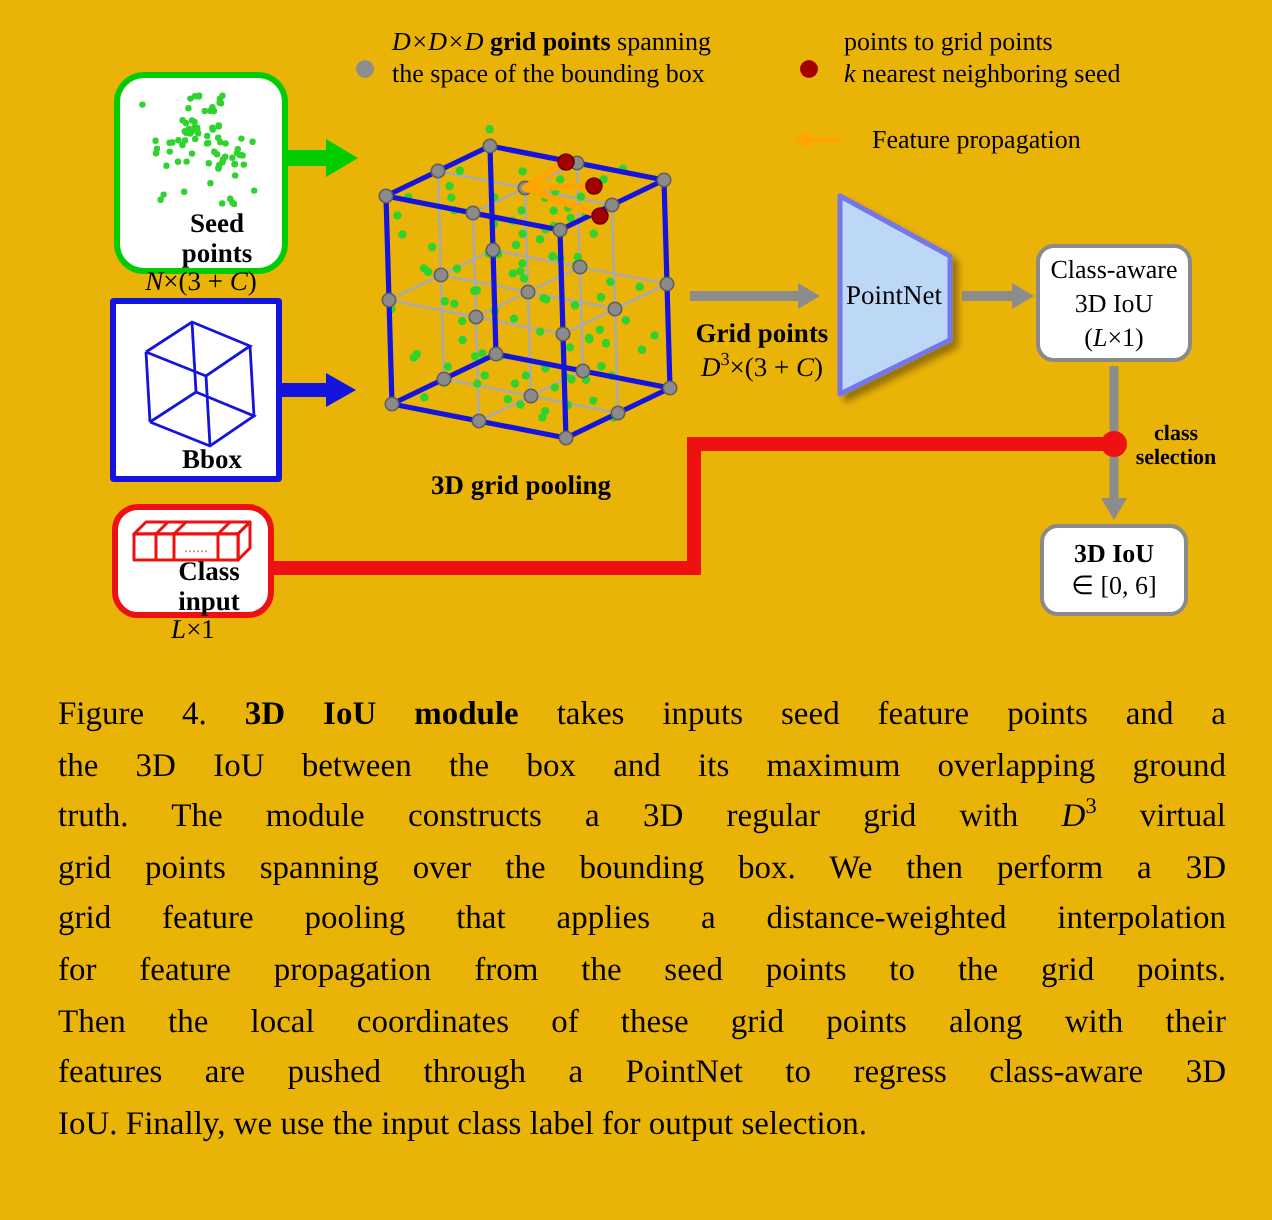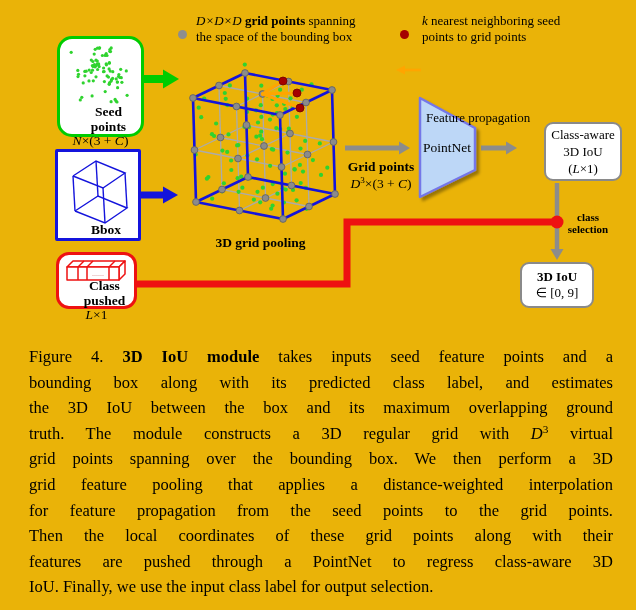--- a/index.html
+++ b/index.html
@@ -23,30 +23,30 @@
   #bbox-labels{position:absolute;left:0;right:0;top:71px;}
   #class-labels{position:absolute;left:0;right:0;top:24px;}
 
   
   .legend-dot{position:absolute;width:9px;height:9px;border-radius:50%;}
   #legend-dot-grid{left:178px;top:30px;background:#8e8e8e;}
   #legend-dot-knn{left:400px;top:30px;background:var(--knn-dark-red);}
   .legend-text{position:absolute;font-size:13px;line-height:15.5px;white-space:nowrap;}
   #legend-text-grid{left:196px;top:13px;}
   #legend-text-knn{left:422px;top:13px;}
-  #legend-text-prop{left:426px;top:62px;margin-top:48px;}
+  #legend-text-prop{left:436px;top:62px;}
 
   
   #pooling-caption{position:absolute;left:188px;top:235px;width:145px;text-align:center;font-size:13.5px;font-weight:bold;}
   #gridpoints-label{position:absolute;left:330px;top:158px;width:102px;text-align:center;font-size:13.5px;line-height:17px;}
   #pointnet-label{position:absolute;left:418px;top:140px;width:58px;text-align:center;font-size:13.5px;}
 
   
   .out-box{position:absolute;box-sizing:border-box;border:2px solid var(--box-border-gray);border-radius:9px;background:#fff;text-align:center;font-size:13px;}
-  #classaware-box{left:544px;top:122px;width:78px;height:59px;line-height:16.8px;padding-top:3px;}
+  #classaware-box{left:518px;top:122px;width:78px;height:59px;line-height:16.8px;padding-top:3px;}
   #iou-box{left:520px;top:262px;width:74px;height:46px;line-height:16px;padding-top:5px;}
   #selection-label{position:absolute;left:560px;top:212px;width:56px;text-align:center;font-size:11px;line-height:11.5px;font-weight:bold;}
 
   
   #caption{position:absolute;left:29px;top:344px;width:584px;font-size:16.5px;line-height:25.6px;}
   .cap-line{text-align:justify;text-align-last:justify;}
   .cap-line:last-child{text-align-last:left;}
 
   
   .grid-line{stroke:#ababab;stroke-width:1.3;}
@@ -268,22 +268,22 @@
     </g>
   </svg>
 
   <span class="legend-dot" id="legend-dot-grid"></span>
   <div class="legend-text" id="legend-text-grid">
     <div><span style="font-style: italic;">D×D×D</span><span> </span><span style="font-weight: bold;">grid points</span><span> spanning</span></div>
     <div><span>the space of the bounding box</span></div>
   </div>
   <span class="legend-dot" id="legend-dot-knn"></span>
   <div class="legend-text" id="legend-text-knn">
+    <div><span>points to grid points</span></div>
     <div><span style="font-style: italic;">k</span><span> nearest neighboring seed</span></div>
-    <div><span>points to grid points</span></div>
   </div>
   <div class="legend-text" id="legend-text-prop"><span>Feature propagation</span></div>
 
   <div class="input-box" id="seed-box">
     <svg class="abs" style="left:2px;top:5px;" width="80" height="62" viewBox="0 0 80 62" id="seed-scatter-svg">
       <g id="seed-scatter-g">
           <circle cx="44.4" cy="20.8" r="1.6" class="seed-dot"></circle>
           <circle cx="33.9" cy="21.7" r="1.6" class="seed-dot"></circle>
           <circle cx="36.6" cy="20.7" r="1.6" class="seed-dot"></circle>
           <circle cx="31.1" cy="22.4" r="1.6" class="seed-dot"></circle>
@@ -396,21 +396,21 @@
         <line x1="19" y1="9" x2="19" y2="22"></line>
         <line x1="28" y1="9" x2="28" y2="22"></line>
         <line x1="50" y1="9" x2="50" y2="22"></line>
         <line x1="19" y1="9" x2="25" y2="3"></line>
         <line x1="28" y1="9" x2="34" y2="3"></line>
         <line x1="50" y1="9" x2="56" y2="3"></line>
       </g>
       <text x="39" y="18" text-anchor="middle" font-size="8" fill="#cc7777" stroke="none">......</text>
     </svg>
     <div id="class-labels">
-      <div class="box-title"><span style="font-weight: bold;">Class pushed</span></div>
+      <div class="box-title"><span style="font-weight: bold;">Class input</span></div>
       <div class="box-dim"><span style="font-style: italic;">L</span><span>×1</span></div>
     </div>
   </div>
 
   <div id="pooling-caption"><span style="font-weight: bold;">3D grid pooling</span></div>
   <div id="gridpoints-label">
     <div><span style="font-weight: bold;">Grid points</span></div>
     <div><span style="font-style: italic;">D</span><sup>3</sup><span>×(3 + </span><span style="font-style: italic;">C</span><span>)</span></div>
   </div>
   <div id="pointnet-label"><span>PointNet</span></div>
@@ -419,26 +419,25 @@
     <div><span>Class-aware</span></div>
     <div><span>3D IoU</span></div>
     <div><span>(</span><span style="font-style: italic;">L</span><span>×1)</span></div>
   </div>
   <div id="selection-label">
     <div><span>class</span></div>
     <div><span>selection</span></div>
   </div>
   <div class="out-box" id="iou-box">
     <div><span style="font-weight: bold;">3D IoU</span></div>
-    <div><span>∈ [0, 9]</span></div>
+    <div><span>∈ [0, 6]</span></div>
   </div>
 
   <div id="caption">
     <div class="cap-line"><span>Figure 4. </span><span style="font-weight: bold;">3D IoU module</span><span> takes inputs seed feature points and a</span></div>
-    <div class="cap-line"><span>bounding box along with its predicted class label, and estimates</span></div>
     <div class="cap-line"><span>the 3D IoU between the box and its maximum overlapping ground</span></div>
     <div class="cap-line"><span>truth. The module constructs a 3D regular grid with </span><span style="font-style: italic;">D</span><sup>3</sup><span> virtual</span></div>
     <div class="cap-line"><span>grid points spanning over the bounding box. We then perform a 3D</span></div>
     <div class="cap-line"><span>grid feature pooling that applies a distance-weighted interpolation</span></div>
     <div class="cap-line"><span>for feature propagation from the seed points to the grid points.</span></div>
     <div class="cap-line"><span>Then the local coordinates of these grid points along with their</span></div>
     <div class="cap-line"><span>features are pushed through a PointNet to regress class-aware 3D</span></div>
     <div class="cap-line"><span>IoU. Finally, we use the input class label for output selection.</span></div>
   </div>
 

